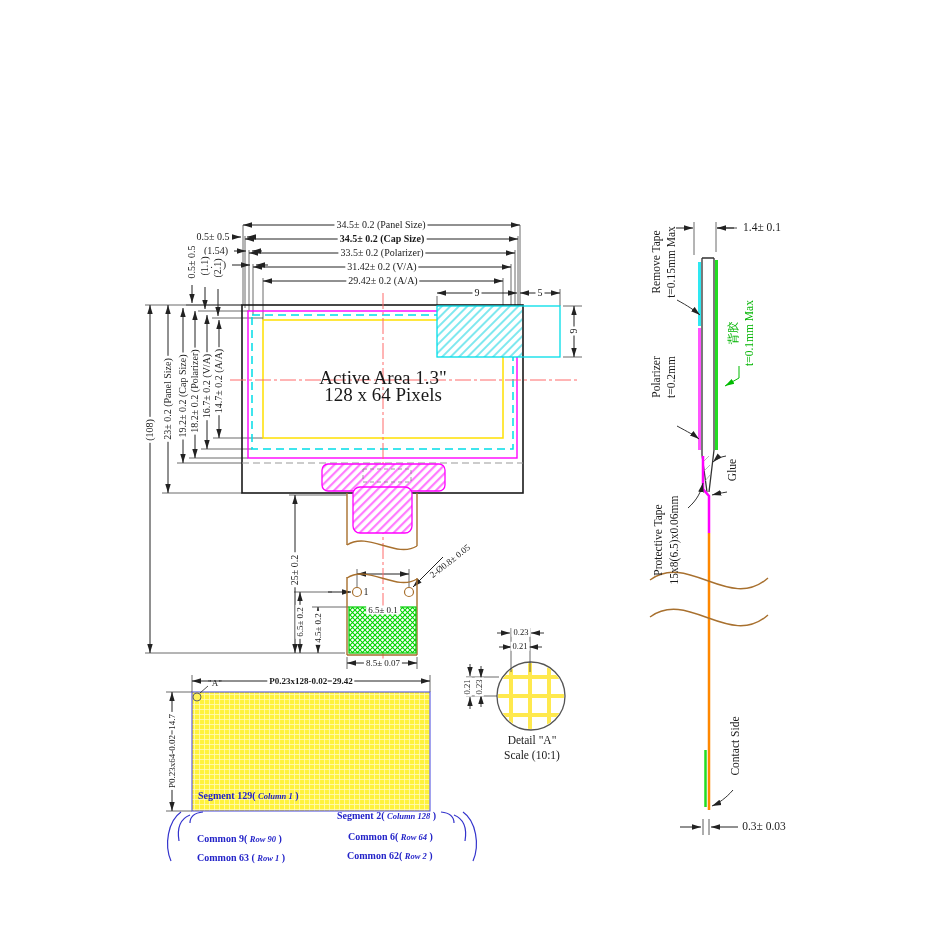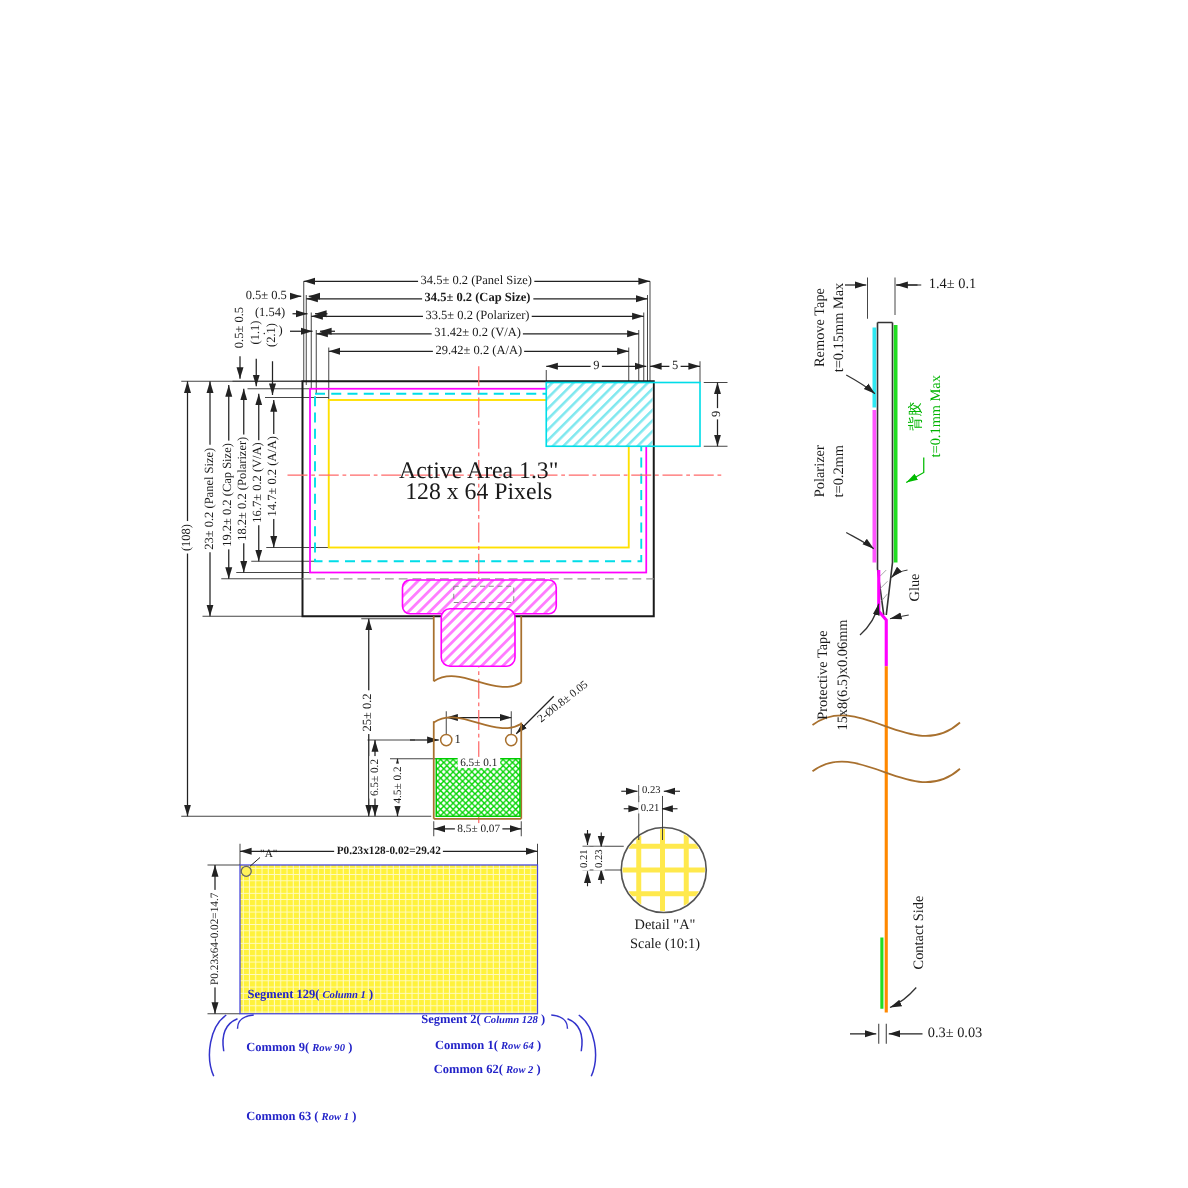--- a/index.html
+++ b/index.html
@@ -233,22 +233,22 @@
 <span class="v bg s9" style="left:300px;top:622px;">6.5± 0.2</span>
 <span class="v bg s9" style="left:318px;top:628px;">4.5± 0.2</span>
 <span class="h bg s9" style="left:383px;top:663px;">8.5± 0.07</span>
 
 <span class="h bg s9" style="left:311px;top:681px;font-weight:bold;">P0.23x128-0.02=29.42</span>
 <span class="v bg s9" style="left:172px;top:751px;">P0.23x64-0.02=14.7</span>
 <span class="h s9" style="left:215px;top:683px;">"A"</span>
 <span class="lft blue" style="left:198px;top:796px;"><span>Segment 129( </span><i class="it">Column 1</i><span> )</span></span>
 <span class="lft blue" style="left:337px;top:816px;"><span>Segment 2( </span><i class="it">Column 128</i><span> )</span></span>
 <span class="lft blue" style="left:197px;top:839px;"><span>Common 9( </span><i class="it">Row 90</i><span> )</span></span>
-<span class="lft blue" style="left:348px;top:837px;"><span>Common 1( </span><i class="it">Row 64</i><span> )</span></span>
-<span class="lft blue" style="left:197px;top:858px;margin-top:36px;"><span>Common 63 ( </span><i class="it">Row 1</i><span> )</span></span>
+<span class="lft blue" style="left:348px;top:837px;"><span>Common 6( </span><i class="it">Row 64</i><span> )</span></span>
+<span class="lft blue" style="left:197px;top:858px;"><span>Common 63 ( </span><i class="it">Row 1</i><span> )</span></span>
 <span class="lft blue" style="left:347px;top:856px;"><span>Common 62( </span><i class="it">Row 2</i><span> )</span></span>
 
 <span class="h bg s85" style="left:521px;top:632px;">0.23</span>
 <span class="h bg s85" style="left:520px;top:646px;">0.21</span>
 <span class="v bg s85" style="left:467px;top:687px;">0.21</span>
 <span class="v bg s85" style="left:479px;top:687px;">0.23</span>
 <span class="h s11" style="left:532px;top:741px;">Detail "A"</span>
 <span class="h s11" style="left:532px;top:756px;">Scale (10:1)</span>
 
 <span class="h s11" style="left:762px;top:228px;">1.4± 0.1</span>

